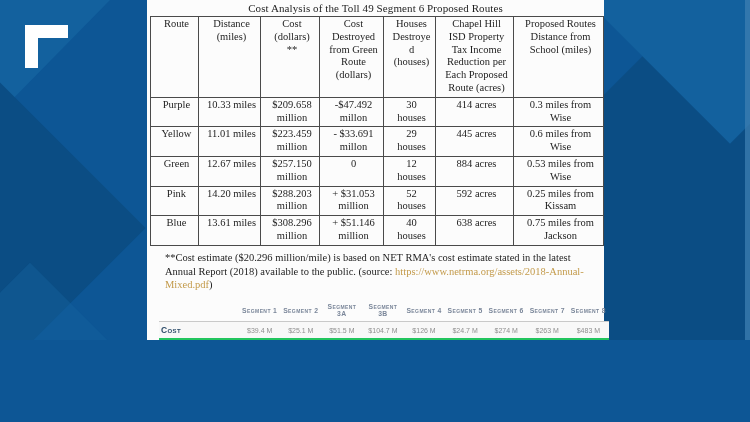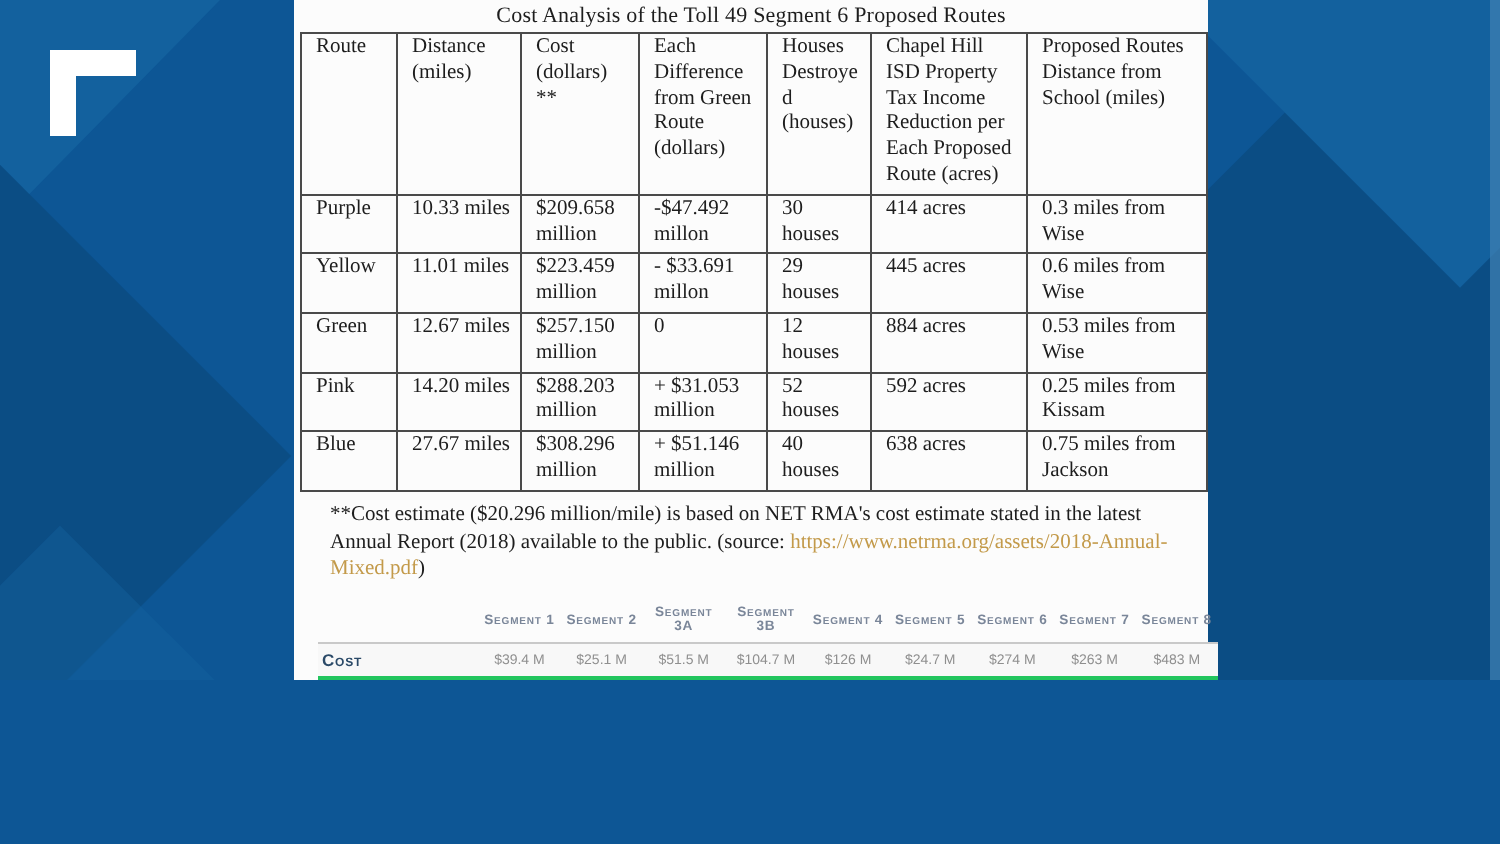--- a/index.html
+++ b/index.html
@@ -26,21 +26,21 @@
   .bracket.br{left:680px;top:352px;width:44px;height:46px;
     border-bottom:14px solid #fff;border-right:14px solid #fff;}
 
   .doc{position:absolute;left:147px;top:0;width:457px;height:422px;
        background:var(--doc-bg);color:var(--ink);}
   .doc-title{text-align:center;font-size:11px;padding-top:2px;letter-spacing:.1px;}
 
   table.main{border-collapse:collapse;margin:2px 0 0 3px;table-layout:fixed;width:453px;
              font-size:10.5px;line-height:1.22;}
   table.main th,table.main td{border:1px solid var(--border);padding:1px 3px 2px 7px;
-             text-align:left;vertical-align:top;font-weight:normal;word-wrap:break-word;}
+             text-align:center;vertical-align:top;font-weight:normal;word-wrap:break-word;}
   table.main thead tr{height:72px;}
   table.main tbody tr{height:26px;}
 
   .footnote{margin:5px 8px 0 18px;width:425px;font-size:10.5px;line-height:1.32;}
   .footnote a{color:var(--link);text-decoration:none;}
 
   table.seg{border-collapse:collapse;margin:7px 0 0 12px;table-layout:fixed;width:450px;
             font-family:"Liberation Sans",sans-serif;text-align:center;}
   table.seg col.lbl{width:80px;}
   table.seg col.val{width:41px;}
@@ -77,21 +77,21 @@
         <col style="width:64px">
           <col style="width:52px">
           <col style="width:78px">
           <col style="width:90px">
       </colgroup>
       <thead>
         <tr>
           <th>Route</th>
           <th>Distance (miles)</th>
           <th>Cost (dollars) **</th>
-          <th>Each Difference from Green Route (dollars)</th>
+          <th>Cost Destroyed from Green Route (dollars)</th>
           <th>Houses Destroyed (houses)</th>
           <th>Chapel Hill ISD Property Tax Income Reduction per Each Proposed Route (acres)</th>
           <th>Proposed Routes Distance from School (miles)</th>
         </tr>
       </thead>
       <tbody>
           <tr class="r-purple">
             <td>Purple</td>
             <td>10.33 miles</td>
             <td>$209.658 million</td>
@@ -122,21 +122,21 @@
             <td>Pink</td>
             <td>14.20 miles</td>
             <td>$288.203 million</td>
             <td>+ $31.053 million</td>
             <td>52 houses</td>
             <td>592 acres</td>
             <td>0.25 miles from Kissam</td>
           </tr>
           <tr class="r-blue">
             <td>Blue</td>
-            <td>27.67 miles</td>
+            <td>13.61 miles</td>
             <td>$308.296 million</td>
             <td>+ $51.146 million</td>
             <td>40 houses</td>
             <td>638 acres</td>
             <td>0.75 miles from Jackson</td>
           </tr>
         </tbody>
     </table>
 
     <div class="footnote"><span>**Cost estimate ($20.296 million/mile) is based on NET RMA's cost estimate stated in the latest Annual Report (2018) available to the public. (source: </span><a href="#">https://www.netrma.org/assets/2018-Annual-Mixed.pdf</a><span>)</span></div>

